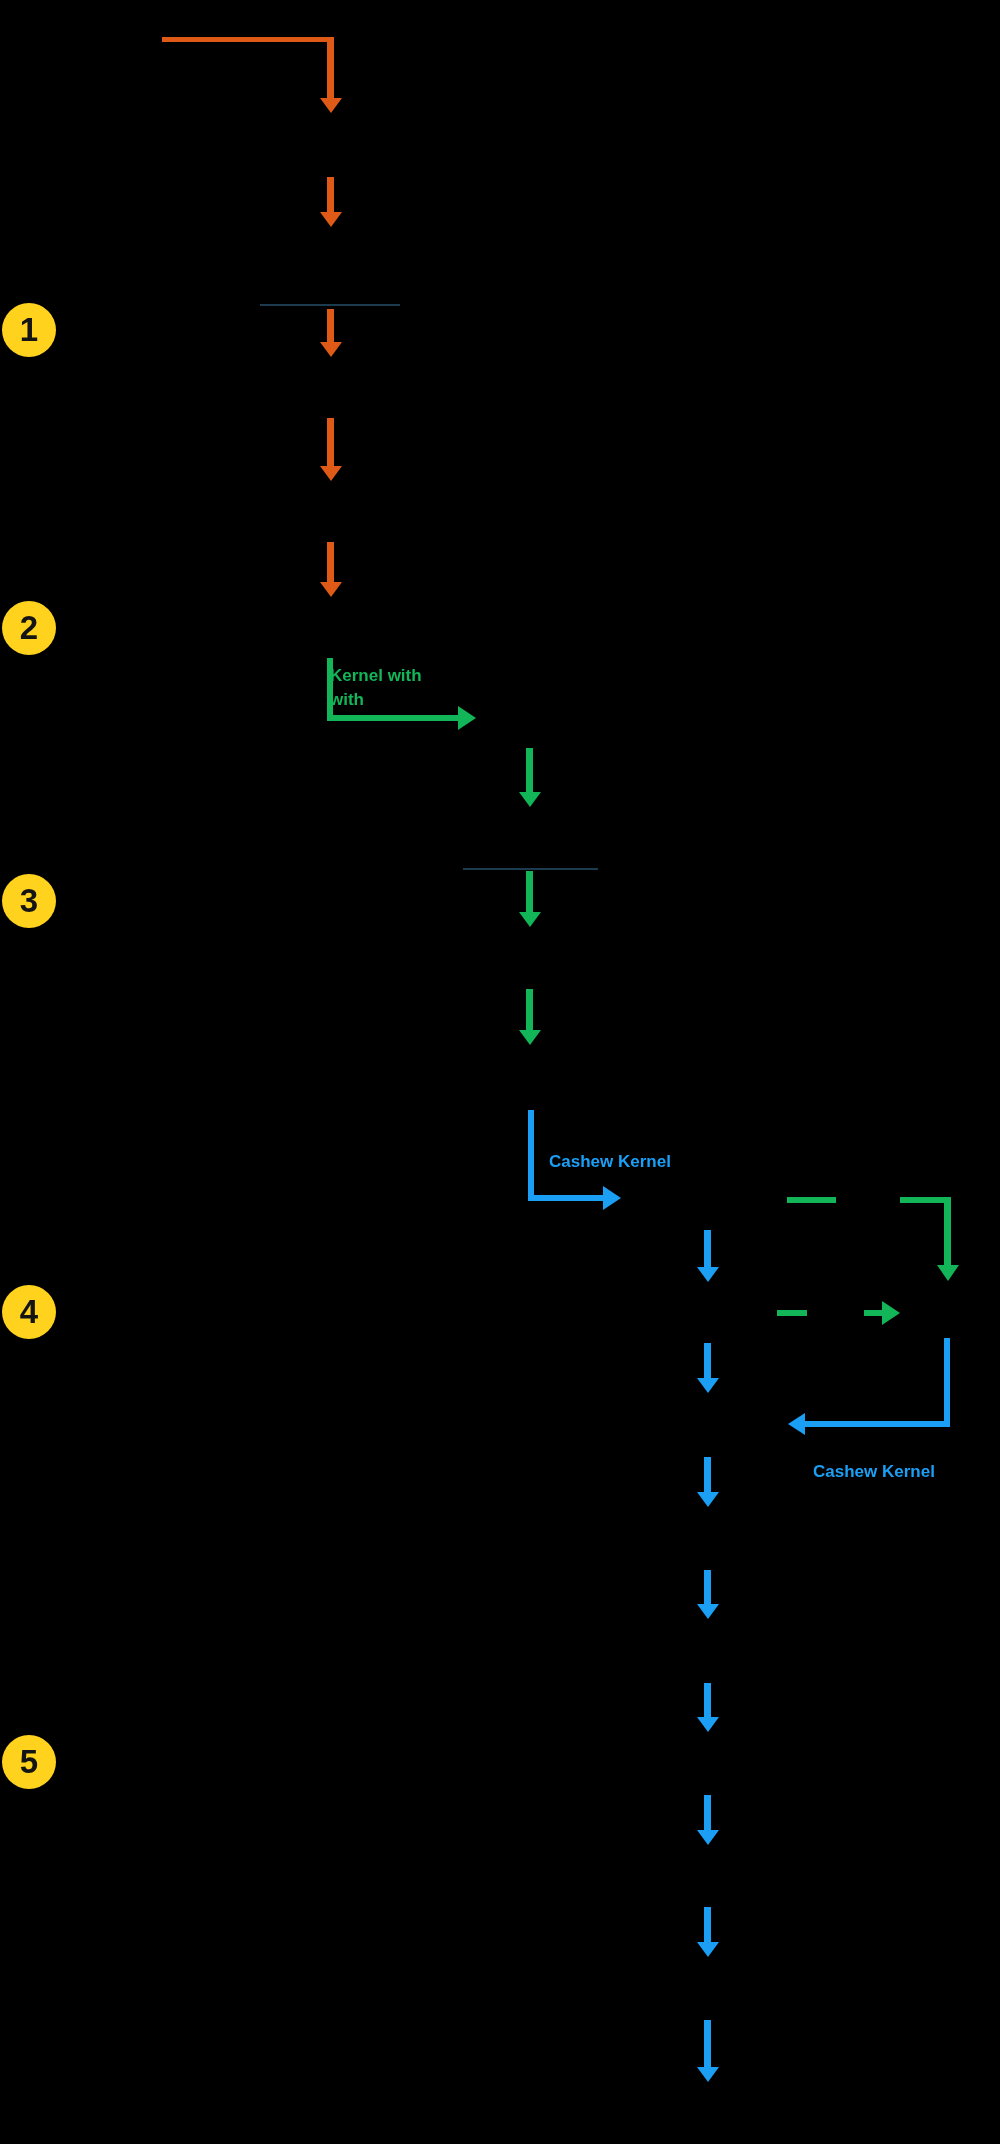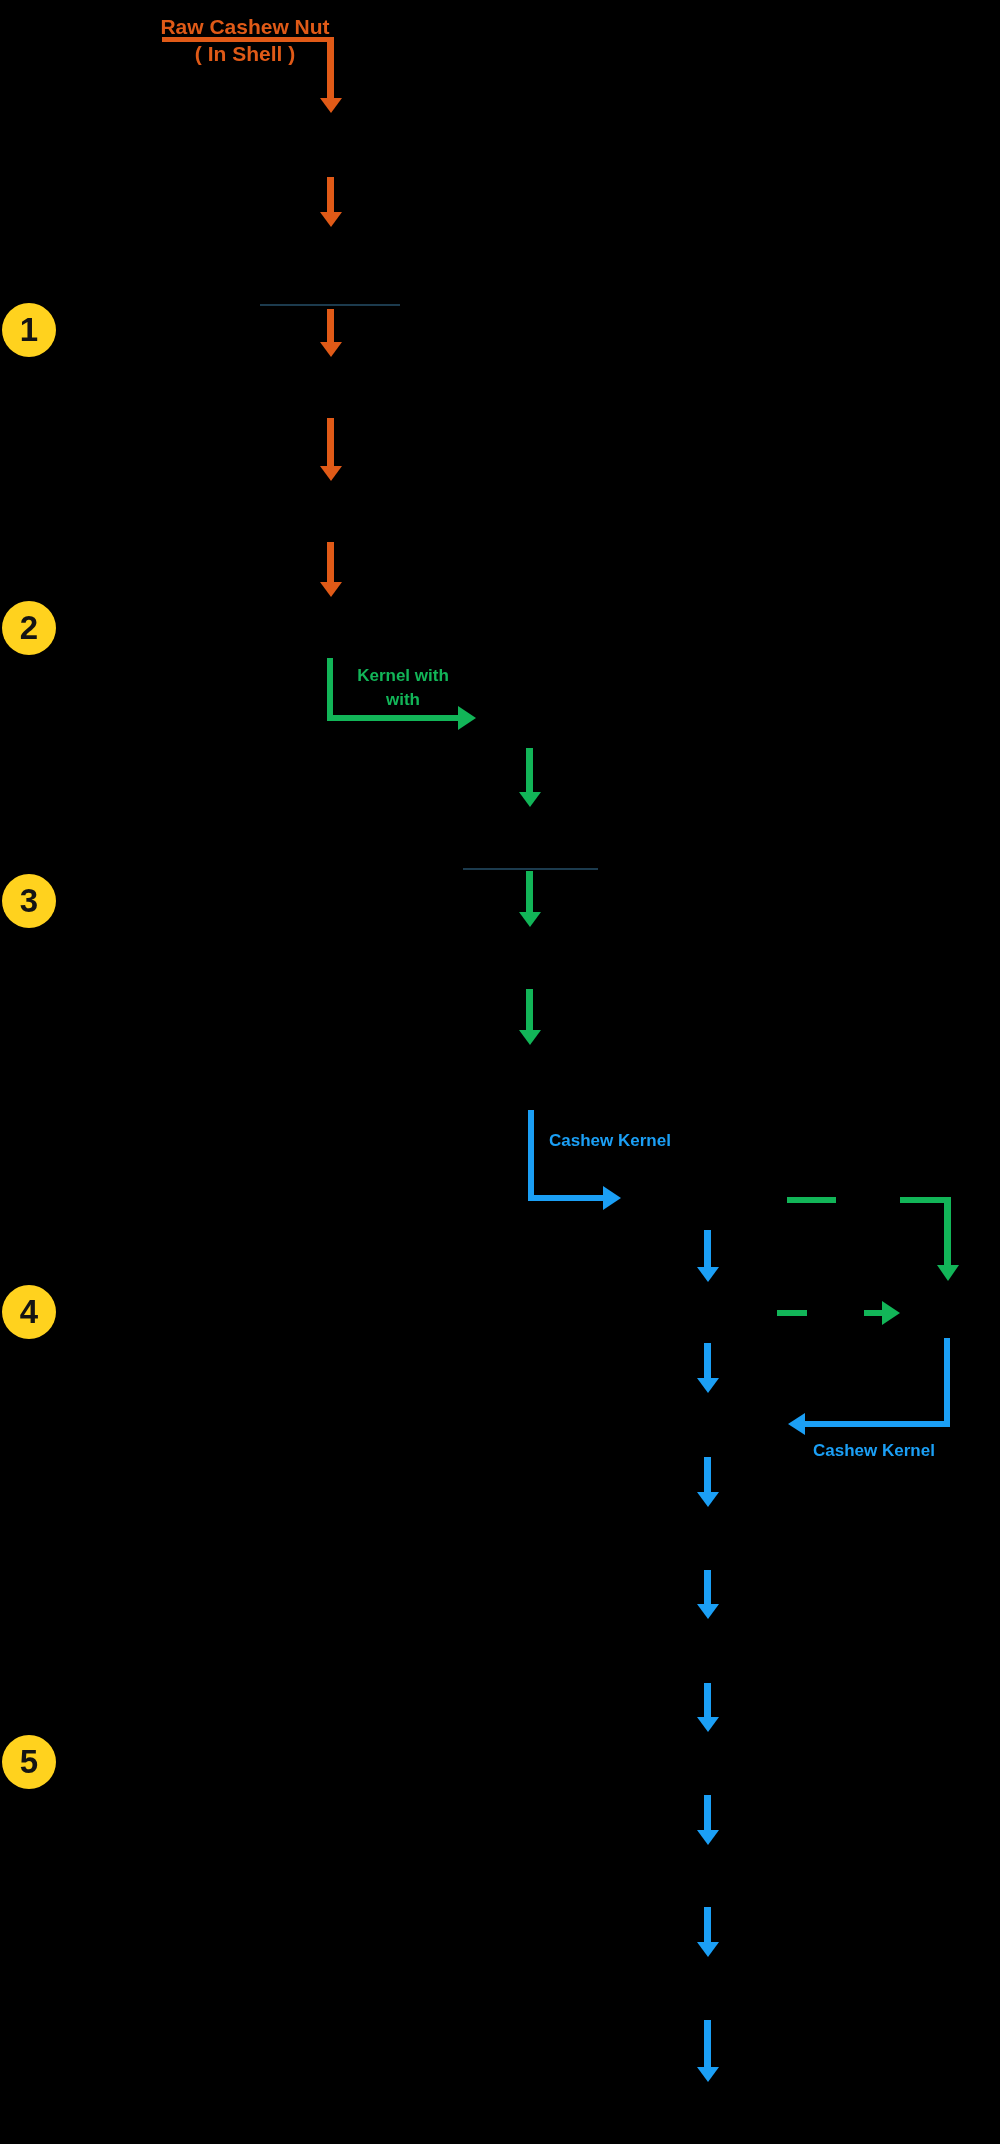--- a/index.html
+++ b/index.html
@@ -27,37 +27,33 @@
     border-left:11px solid transparent;border-right:11px solid transparent;
     border-top:16px solid currentColor;}
   .orange{color:var(--orange);}
   .green{color:var(--green);}
   .blue{color:var(--blue);}
   .faint{position:absolute;height:2px;background:var(--faint_line);}
   
   .lbl{position:absolute;font-weight:700;white-space:nowrap;}
   .title{left:143px;top:13px;width:204px;text-align:center;
     font-size:21px;line-height:27px;color:var(--orange);white-space:normal;}
-  .lbl-kwt{left:330px;top:664px;width:146px;text-align:center;
+  .lbl-kwt{left:330px;top:664px;width:146px;
     font-size:17px;line-height:24px;color:var(--green);white-space:normal;}
-  .lbl-ck{font-size:17px;color:var(--blue);}
+  .lbl-ck{font-size:17px;color:var(--blue);margin-top:21px;}
   
   .badge{position:absolute;left:2px;width:54px;height:54px;border-radius:50%;
     background:var(--badge);display:flex;align-items:center;justify-content:center;
     font-size:33px;font-weight:700;color:var(--badge_text);}
 </style>
 </head>
 <body>
 
 <div id="stage" style="--background: #000000; --orange: #E05A17; --green: #12B558; --blue: #1B9FF5; --badge: #FFD21E; --badge_text: #141414; --faint_line: #1C3B4E;">
 
-  <div class="lbl title">
-    <div>Raw Cashew Nut</div>
-    <div>( In Shell )</div>
-  </div>
 
   <div class="hline orange" style="left:162px;top:37px;width:172px;height:5px;"></div>
   <div class="ar-d orange" style="left:327px;top:41px;height:57px;"></div>
   <div class="ar-d orange" style="left:327px;top:177px;height:35px;"></div>
   <div class="faint" style="left:260px;top:304px;width:140px;"></div>
   <div class="ar-d orange" style="left:327px;top:309px;height:33px;"></div>
   <div class="ar-d orange" style="left:327px;top:418px;height:48px;"></div>
   <div class="ar-d orange" style="left:327px;top:542px;height:40px;"></div>
 
   <div class="vline green" style="left:327px;top:658px;width:6px;height:60px;"></div>

